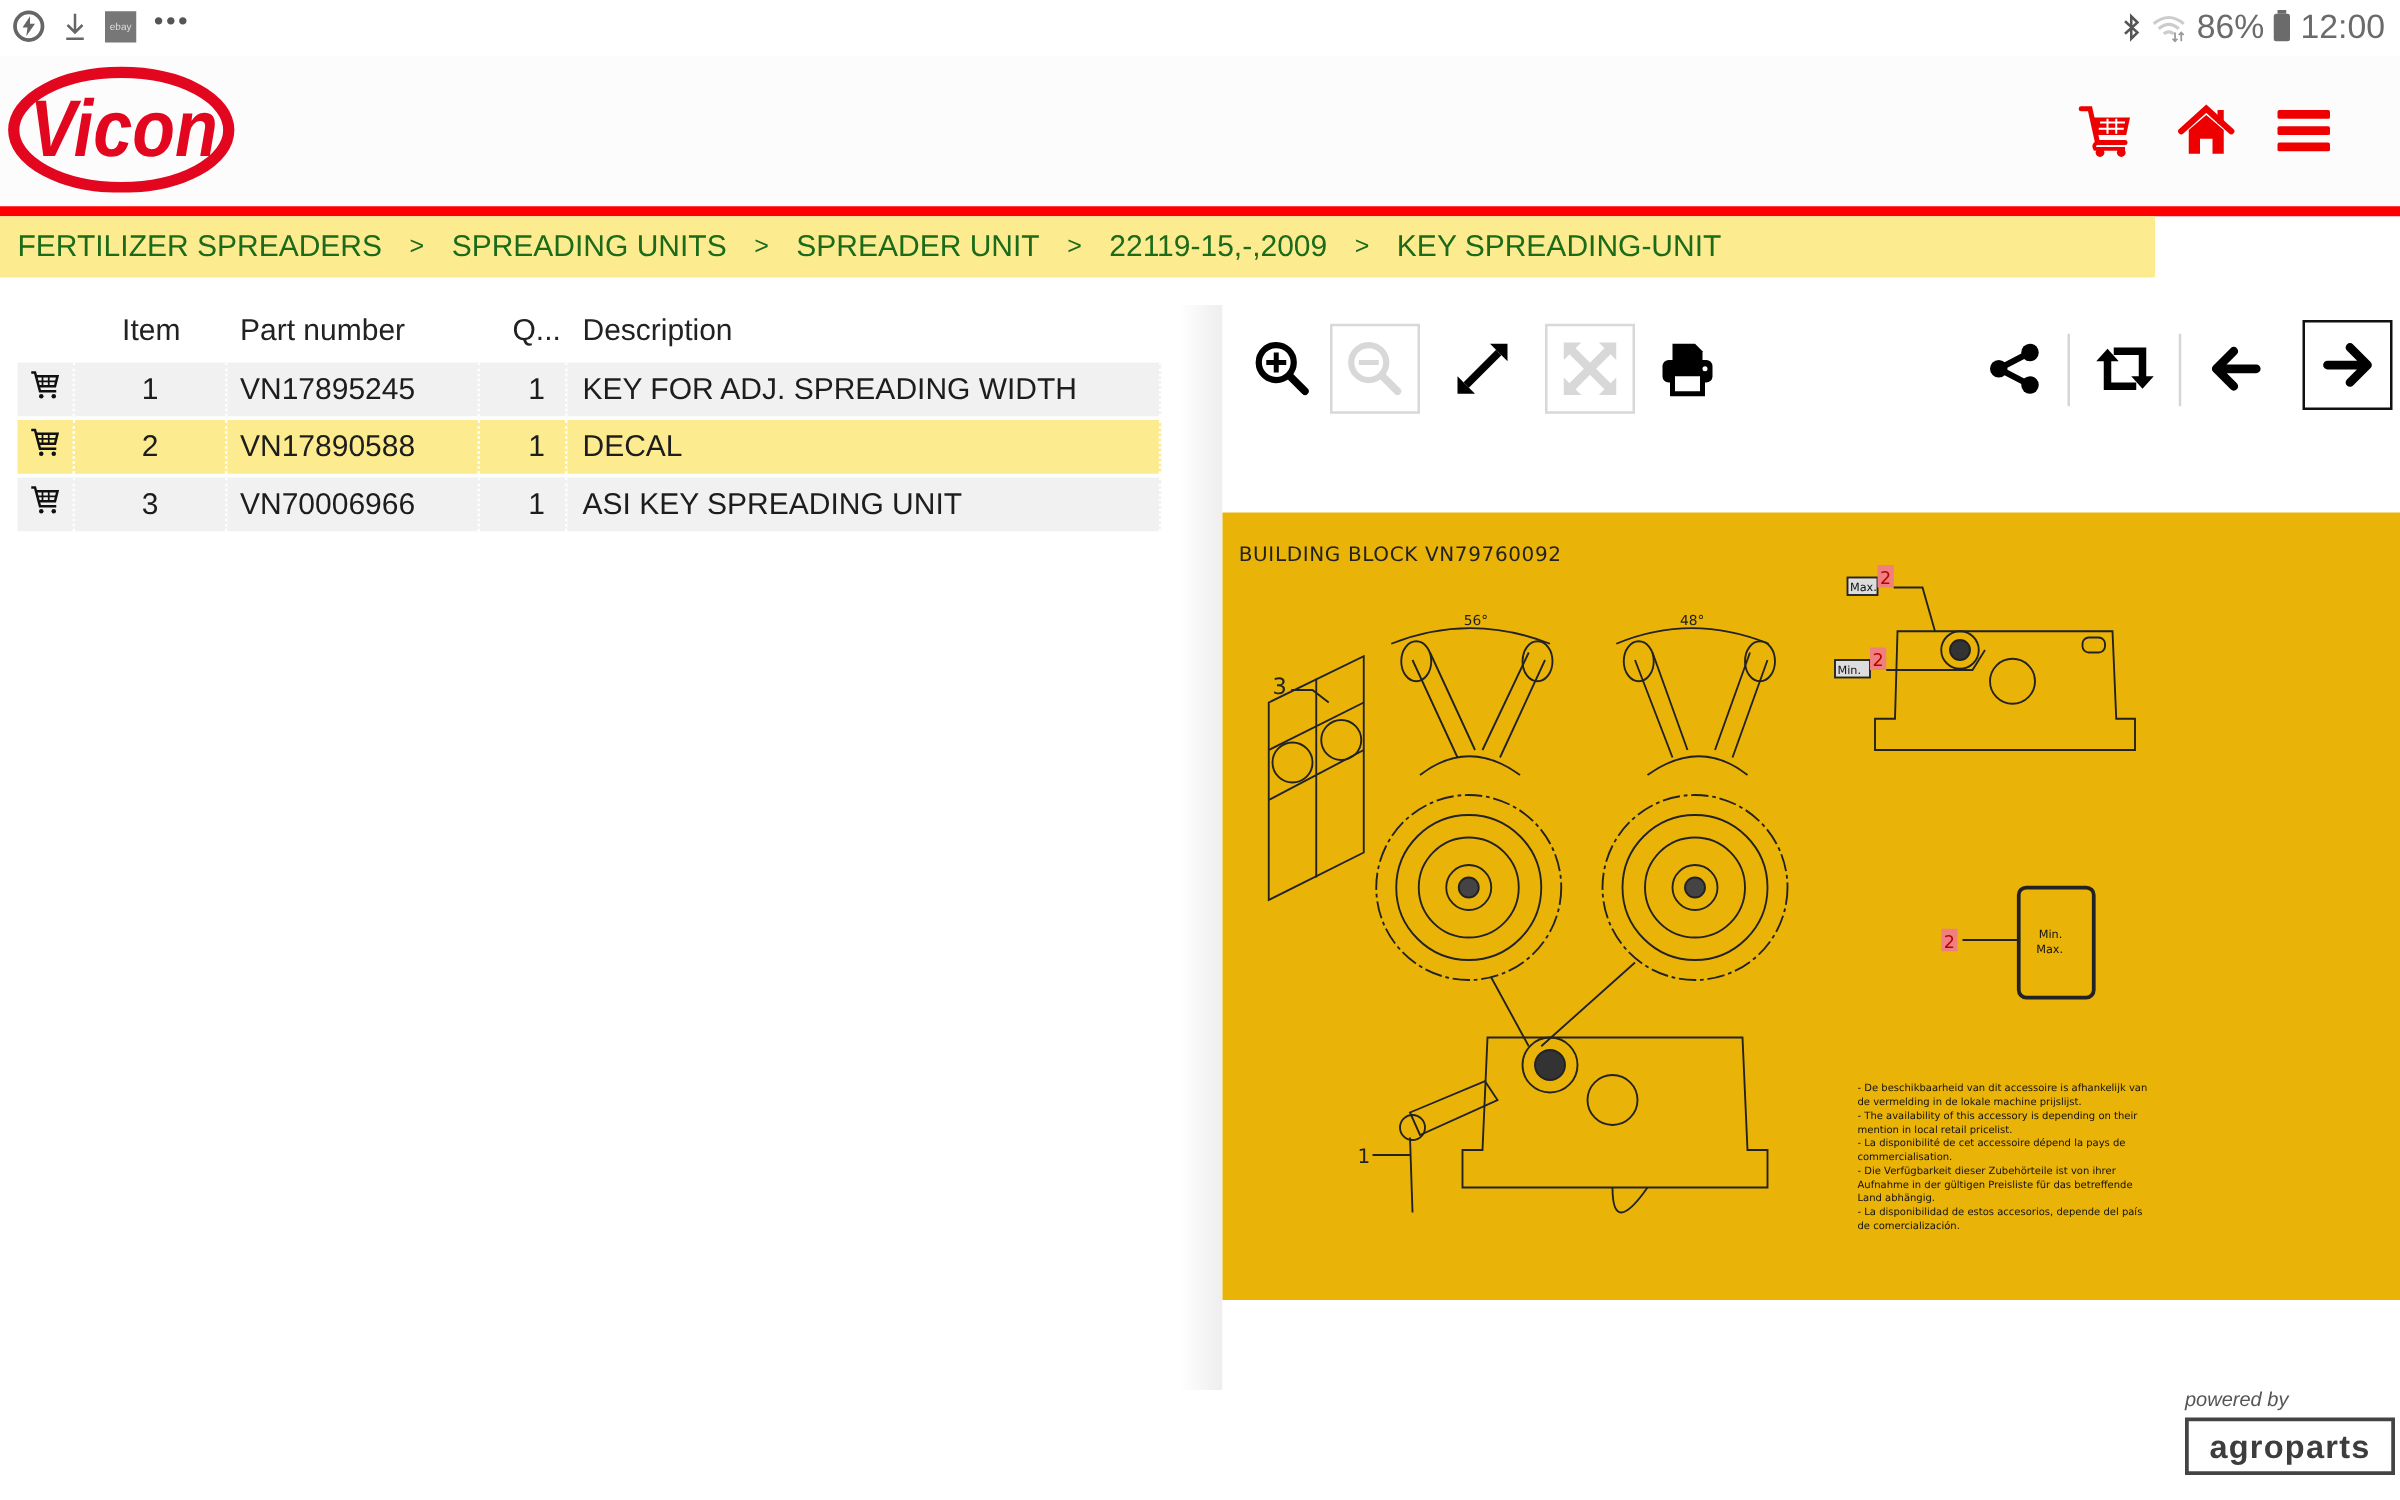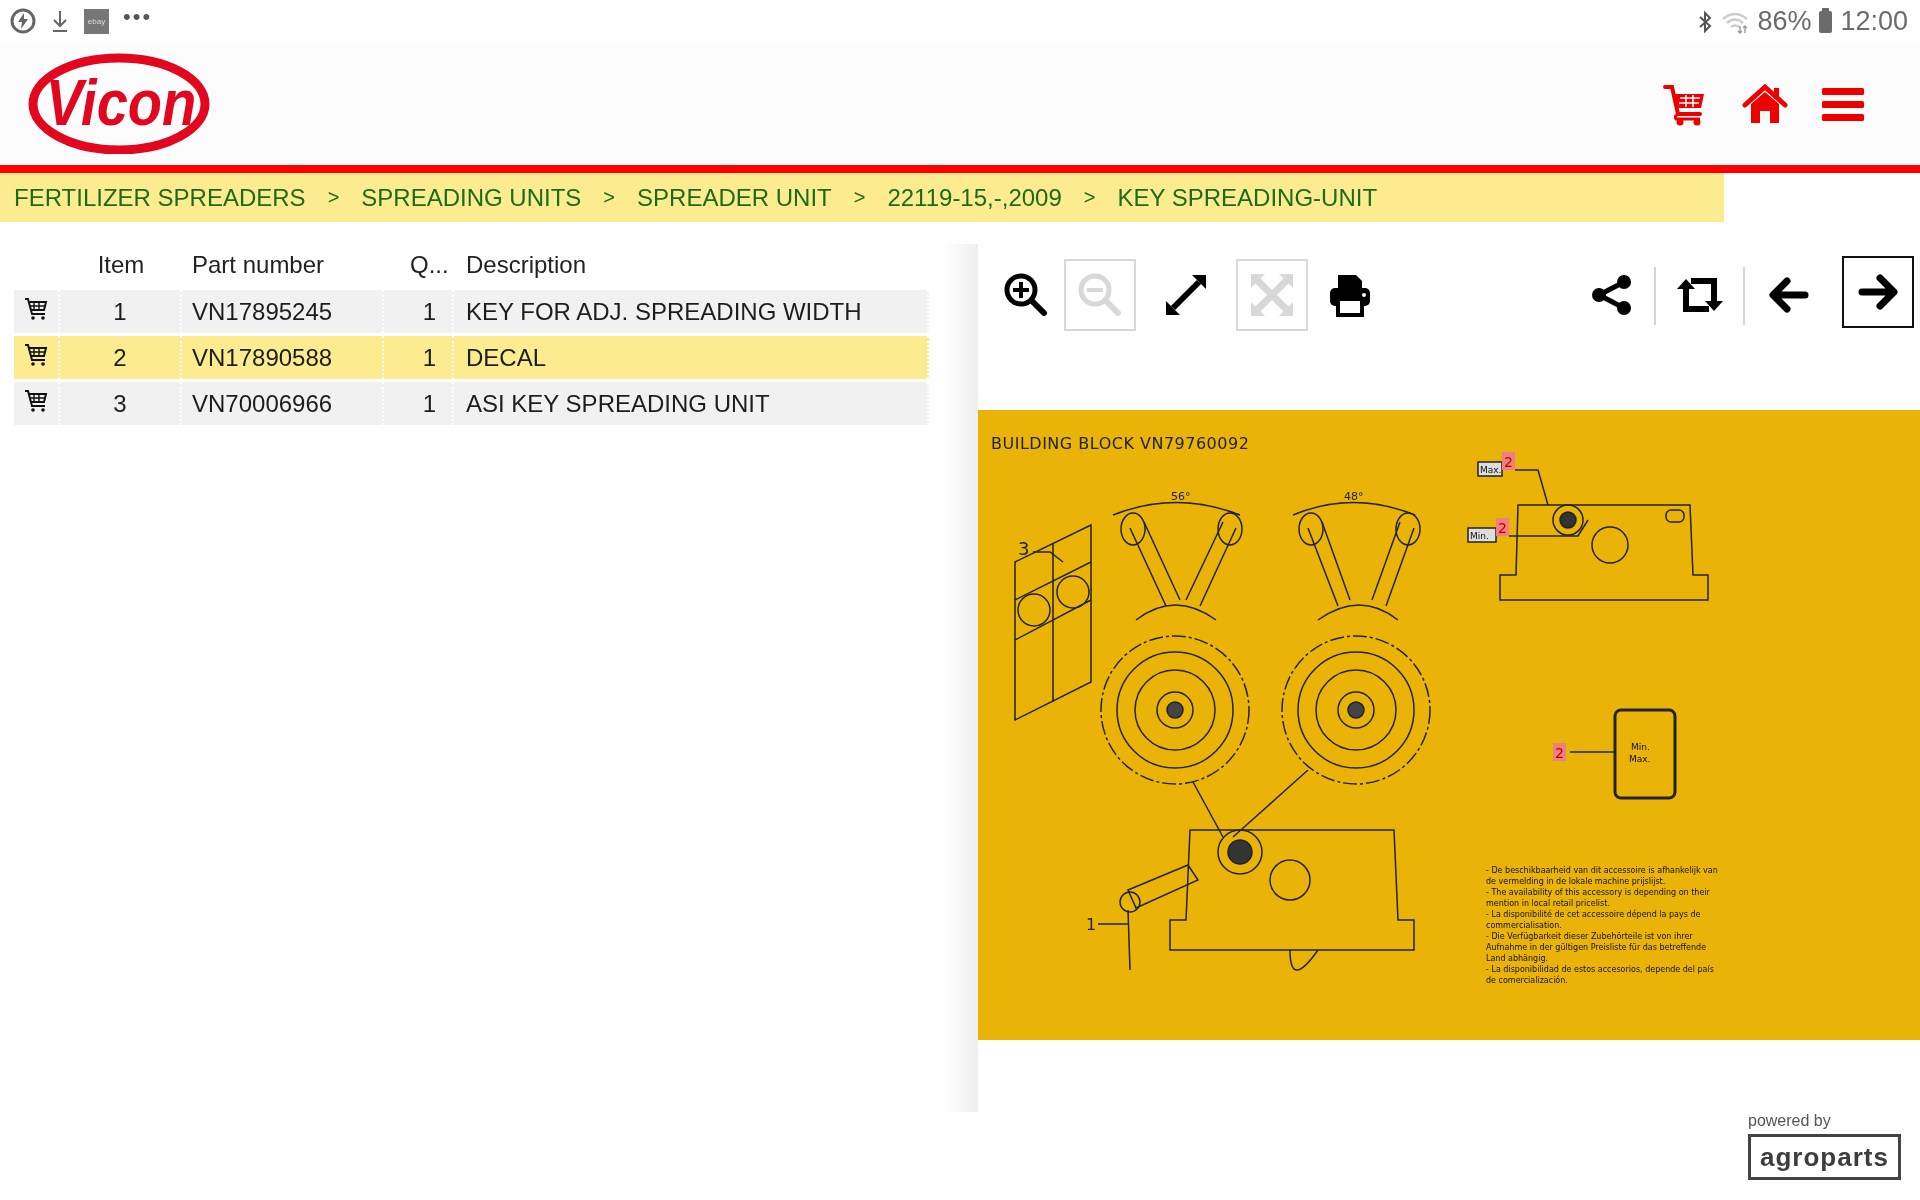--- a/index.html
+++ b/index.html
@@ -7,21 +7,21 @@
   .statusbar { position: absolute; left: 0; top: 0; width: 1920px; height: 45px; background: #ffffff; color: #6b6b6b; }
   .sb-left { position: absolute; left: 10px; top: 8px; display: flex; align-items: center; gap: 14px; }
   .sb-icon { display: inline-flex; align-items: center; justify-content: center; }
   .ebay { width: 25px; height: 25px; background: #777; color: #ddd; font-size: 8px; line-height: 25px; text-align: center; }
   .dots { font-size: 22px; letter-spacing: 2px; color: #555; position: relative; top: -4px; }
   .sb-right { position: absolute; right: 12px; top: 6px; display: flex; align-items: center; gap: 8px; font-size: 27px; color: #6b6b6b; }
   .battery { width: 13px; height: 22px; background: #6b6b6b; border-radius: 2px; position: relative; }
   .battery:before { content: ""; position: absolute; left: 3px; top: -3px; width: 7px; height: 3px; background: #6b6b6b; }
 
   .header { position: absolute; left: 0; top: 45px; width: 1920px; height: 120px; background: #fcfcfc; }
-  .logo { position: absolute; left: 28px; top: 5px; width: 182px; height: 104px; }
+  .logo { position: absolute; left: 6px; top: 5px; width: 182px; height: 104px; }
   .search-box { position: absolute; left: 1228px; top: 23px; width: 387px; height: 77px; border: 3px solid #ee0000; border-radius: 3px; background: #fff; }
   .search-box input { width: 100%; height: 100%; border: none; outline: none; font-family: "Liberation Sans", sans-serif; font-size: 24px; padding-left: 27px; color: #555; background: transparent; }
   .search-box input::placeholder { color: #7d7d7d; }
   .hdr-icon { position: absolute; top: 35px; width: 50px; height: 50px; display: flex; align-items: center; justify-content: center; cursor: pointer; }
   .red-rule { position: absolute; left: 0; top: 165px; width: 1920px; height: 8px; background: #ff0000; }
 
   .breadcrumb { position: absolute; left: 0; top: 173px; width: 1724px; height: 49px; background: #fdeb8f; display: flex; align-items: center; padding-left: 14px; font-size: 24px; color: #1b6b1b; }
   .bc-item { cursor: pointer; white-space: nowrap; }
   .bc-sep { margin: 0 22px; font-size: 20px; }
 
@@ -45,22 +45,22 @@
   .viewer { position: absolute; left: 978px; top: 244px; width: 942px; height: 868px; background: #ffffff; }
   .vbtn { position: absolute; width: 72px; height: 72px; display: flex; align-items: center; justify-content: center; cursor: pointer; }
   .vbtn.disabled { border: 2px solid #d8d8d8; }
   .vbtn.boxed { border: 2px solid #111; }
   .vsep { position: absolute; top: 23px; width: 2px; height: 58px; background: #d6d6d6; }
 
   .drawing { position: absolute; left: 0; top: 166px; width: 942px; height: 630px; background: #eab308; }
   .bb-title { position: absolute; left: 13px; top: 24px; font-size: 16px; color: #222; letter-spacing: 0.5px; font-family: "DejaVu Sans", sans-serif; }
   .note { position: absolute; left: 508px; top: 455px; width: 240px; font-size: 8px; line-height: 11px; color: #111; font-family: "DejaVu Sans", sans-serif; filter: blur(0.4px); }
 
-  .powered { position: absolute; left: 1748px; top: 1112px; font-size: 16px; color: #555; }
-  .agro { position: absolute; left: 1748px; top: 1134px; width: 153px; height: 46px; border: 3px solid #444; display: flex; align-items: center; justify-content: center; font-size: 26px; font-weight: bold; color: #3d3d3d; letter-spacing: 1px; cursor: pointer; text-align: right; }
+  .powered { position: absolute; left: 1748px; top: 1112px; font-size: 16px; color: #555; font-style: italic; }
+  .agro { position: absolute; left: 1748px; top: 1134px; width: 168px; height: 46px; border: 3px solid #444; display: flex; align-items: center; justify-content: center; font-size: 26px; font-weight: bold; color: #3d3d3d; letter-spacing: 1px; cursor: pointer; text-align: right; }
 </style>
 </head>
 <body>
 
 <div class="statusbar">
   <div class="sb-left">
     <span class="sb-icon">
       <svg width="26" height="26" viewBox="0 0 26 26">
           <circle cx="13" cy="13" r="11" fill="none" stroke="#666" stroke-width="3"></circle>
           <path d="M14 5 L8 14 H12 L11 21 L18 11 H14 Z" fill="#666"></path>

